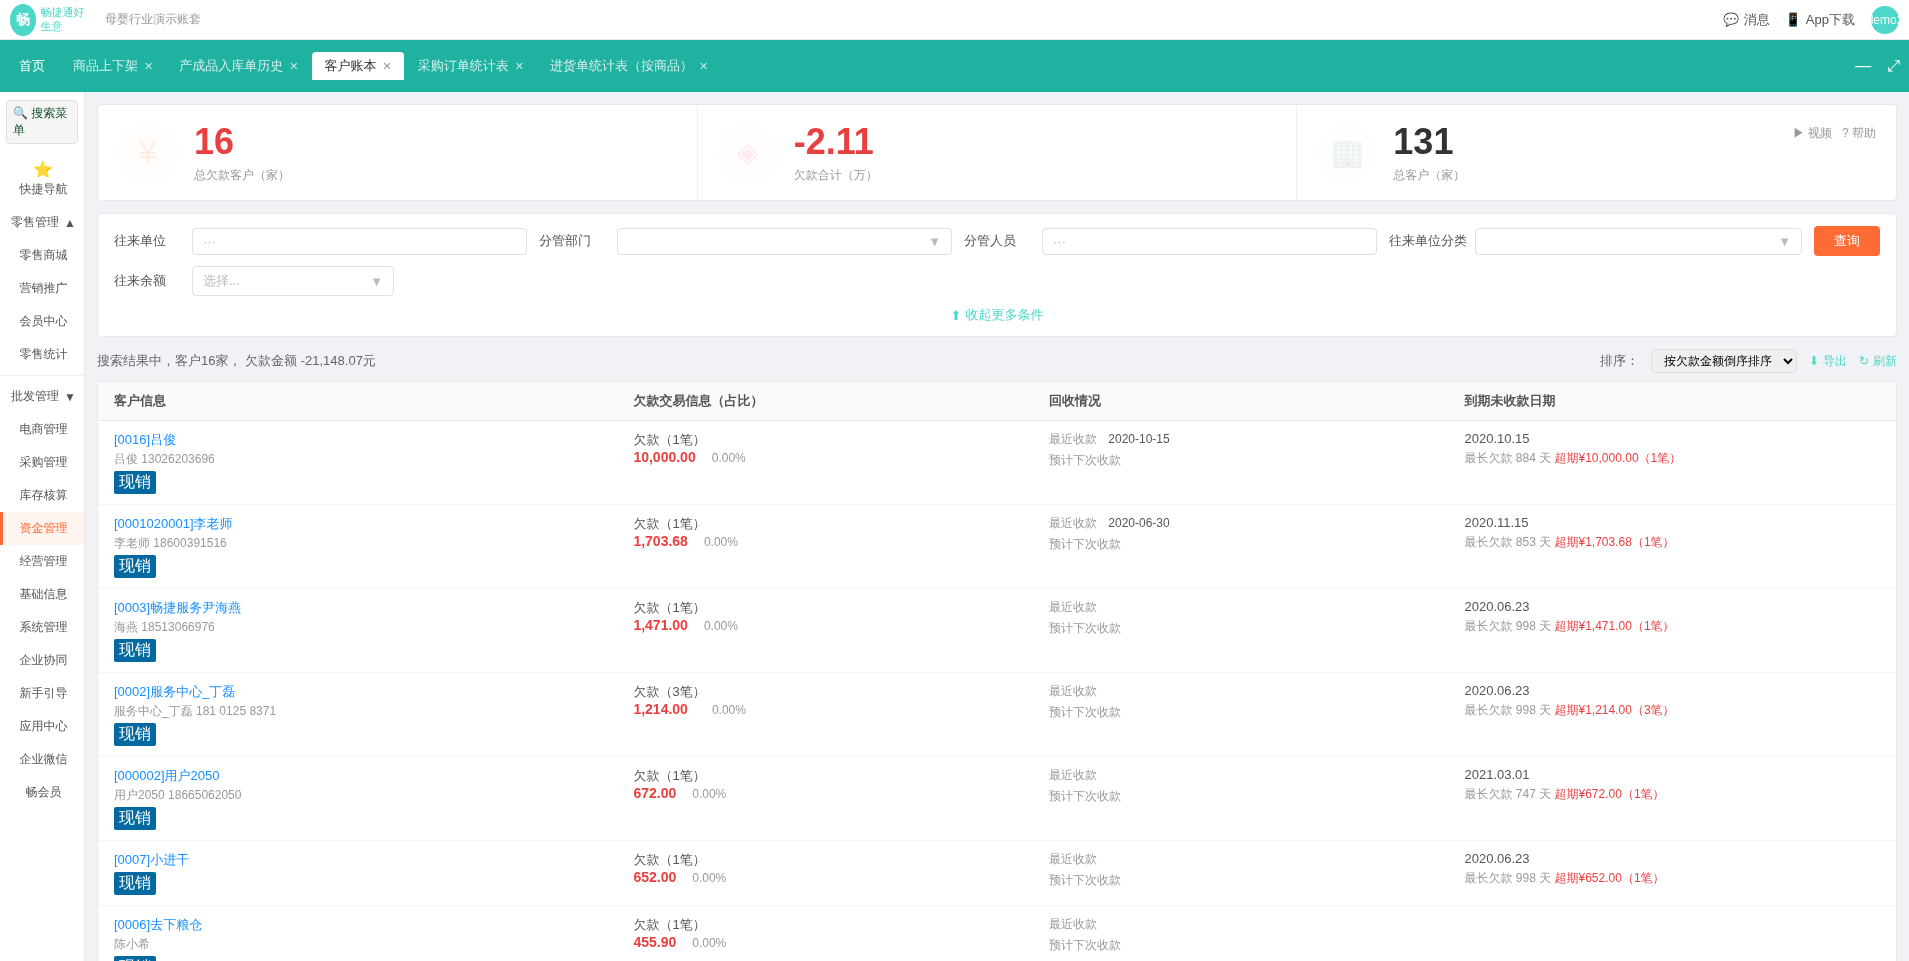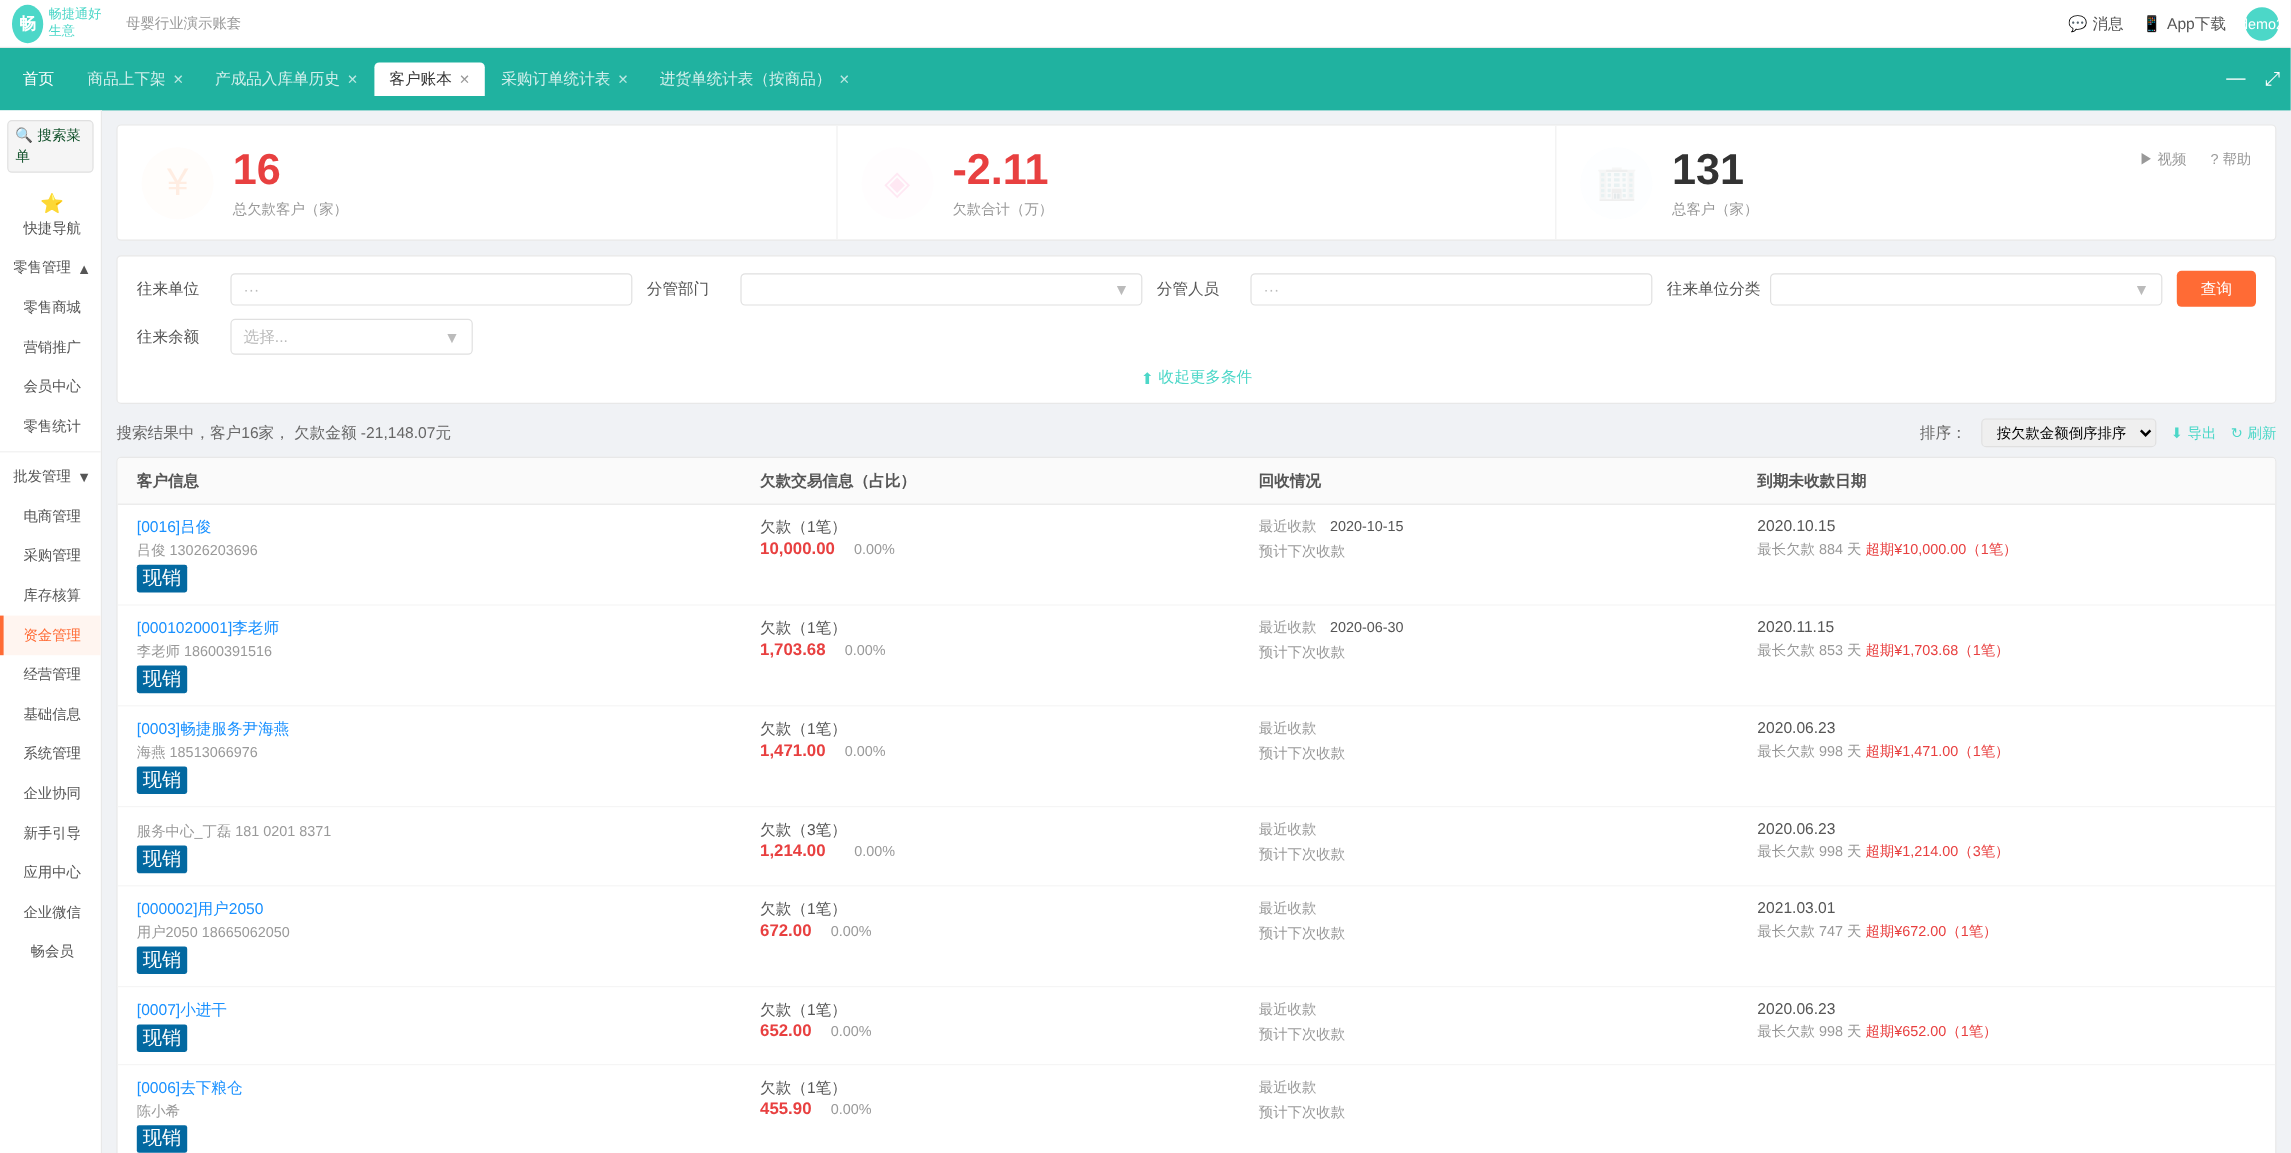--- a/index.html
+++ b/index.html
@@ -45,21 +45,21 @@
     .stat-card { flex: 1; padding: 16px 20px; display: flex; align-items: center; gap: 16px; border-right: 1px solid #f0f0f0; }
     .stat-card:last-child { border-right: none; }
     .stat-icon { width: 60px; height: 60px; border-radius: 50%; display: flex; align-items: center; justify-content: center; font-size: 28px; opacity: 0.15; }
     .stat-icon.orange { background: #ff8c42; color: #ff8c42; }
     .stat-icon.pink { background: #ff69b4; color: #ff69b4; }
     .stat-icon.blue { background: #87ceeb; color: #87ceeb; }
     .stat-number { font-size: 36px; font-weight: bold; }
     .stat-number.red { color: #e84040; }
     .stat-number.dark { color: #333; }
     .stat-label { font-size: 12px; color: #999; margin-top: 4px; }
-    .stat-top-right { margin-left: auto; display: flex; gap: 20px; font-size: 12px; color: #999; align-self: flex-start; padding-top: 4px; }
+    .stat-top-right { margin-left: auto; display: flex; gap: 10px; font-size: 12px; color: #999; align-self: flex-start; padding-top: 4px; }
     .stat-top-right span { cursor: pointer; }
 
     
     .filter-area { background: #fff; padding: 12px 16px; border: 1px solid #e8e8e8; border-radius: 4px; margin-bottom: 12px; }
     .filter-row { display: flex; align-items: center; gap: 12px; margin-bottom: 10px; }
     .filter-row:last-child { margin-bottom: 0; }
     .filter-item { display: flex; align-items: center; gap: 8px; flex: 1; }
     .filter-label { font-size: 13px; color: #555; white-space: nowrap; min-width: 70px; }
     .filter-search-btn { background: #ff6b35; color: white; border: none; border-radius: 4px; padding: 6px 20px; font-size: 13px; cursor: pointer; }
     .filter-toggle { display: flex; align-items: center; gap: 4px; color: #4cd7c8; font-size: 13px; cursor: pointer; justify-content: center; }
@@ -390,21 +390,22 @@
           <div class="recovery-next">预计下次收款</div>
         </div>
         <div>
           <div class="overdue-date">2020.06.23</div>
           <div class="overdue-days">最长欠款 998 天 <a class="overdue-link">超期¥1,471.00（1笔）</a></div>
         </div>
       </div>
 
       <div class="table-row">
         <div>
-          <div class="customer-sub">服务中心_丁磊 181 0201 8371</div>
+          <div class="customer-name">[0002]服务中心_丁磊</div>
+          <div class="customer-sub">服务中心_丁磊 181 0125 8371</div>
           <span class="tag-green">现销</span>
         </div>
         <div>
           <div class="debt-count">欠款（3笔）</div>
           <div style="display:flex;align-items:baseline;gap:24px;">
             <span class="debt-amount">1,214.00</span>
             <span class="debt-ratio">0.00%</span>
           </div>
         </div>
         <div>

